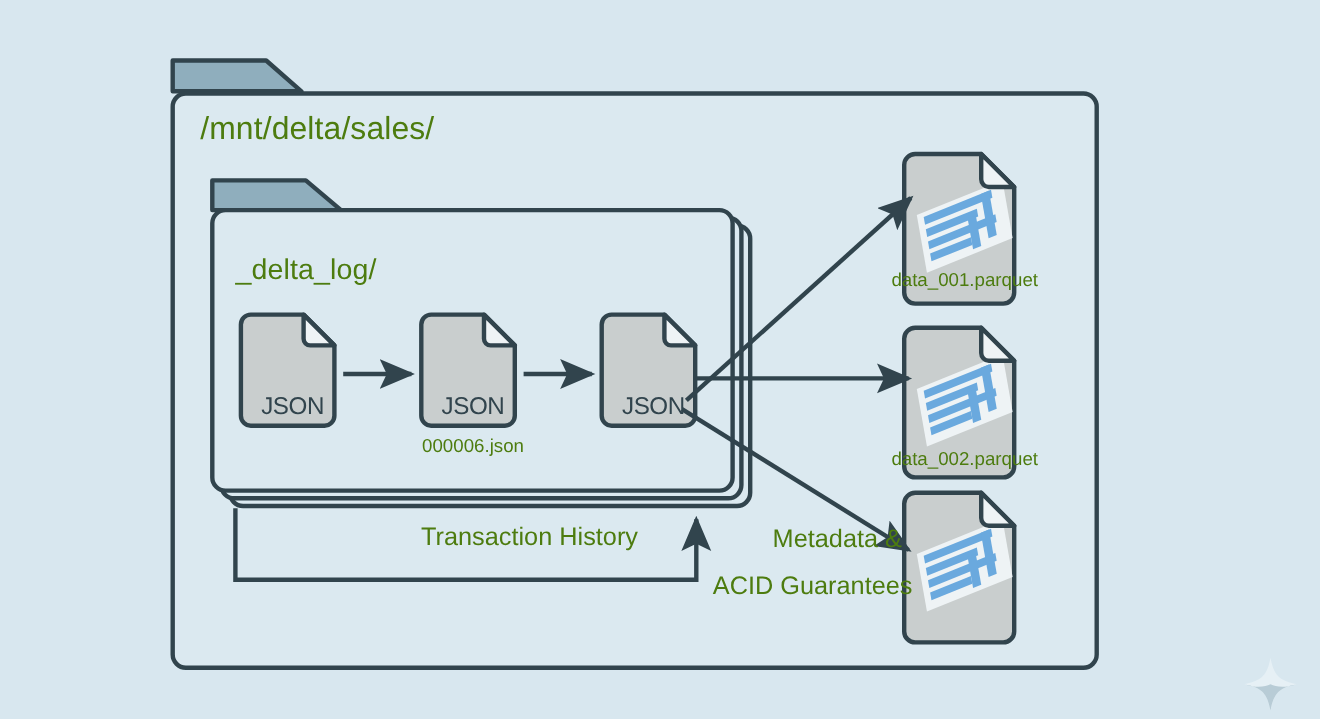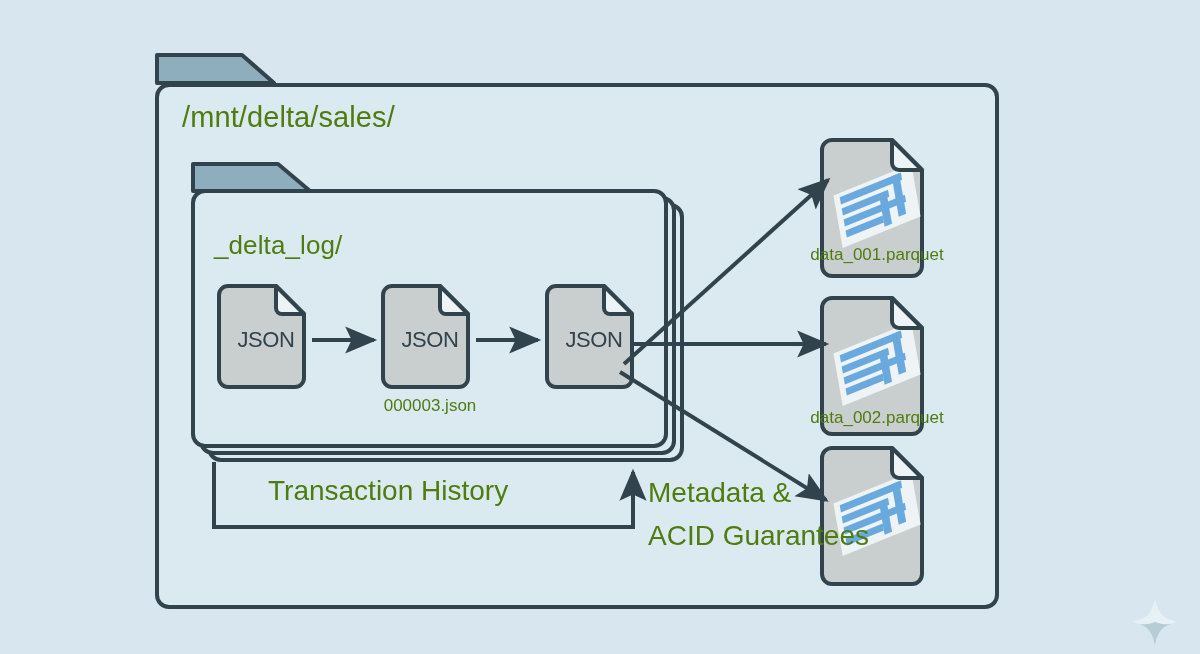--- a/index.html
+++ b/index.html
@@ -39,30 +39,31 @@
   }
   .subfolder-title {
     font-size: 26px;
     letter-spacing: 0.1px;
   }
   .file-label {
     font-size: 17px;
     text-align: center;
   }
   .edge-label {
-    font-size: 28px;
-    text-align: left;
+    font-size: 23px;
+    text-align: right;
     line-height: 1.35;
   }
   .json-text {
     position: absolute;
     font-size: 22px;
     color: #31444d;
     text-align: center;
     letter-spacing: -0.4px;
+    margin-top: 29px;
   }
 </style>
 </head>
 <body>
 
 <div id="stage">
 
   <svg id="vector" viewBox="0 0 1200 654" xmlns="http://www.w3.org/2000/svg">
     <defs>
       <marker id="arrowhead" markerWidth="9" markerHeight="9" refX="7.2" refY="3.4" orient="auto" markerUnits="strokeWidth">
@@ -168,21 +169,21 @@
   </svg>
 
   <div class="lbl folder-title" style="left:182px; top:101px;">/mnt/delta/sales/</div>
 
   <div class="lbl subfolder-title" style="left:214px; top:210px;margin-top:20px;">_delta_log/</div>
 
   <div class="json-text" style="left:228px; top:327px; width:76px;">JSON</div>
   <div class="json-text" style="left:392px; top:327px; width:76px;">JSON</div>
   <div class="json-text" style="left:556px; top:327px; width:76px;">JSON</div>
 
-  <div class="lbl file-label" style="left:344px; top:396px; width:172px;">000003.json</div>
+  <div class="lbl file-label" style="left:344px; top:396px; width:172px;">000006.json</div>
 
   <div class="lbl file-label" style="left:767px; top:245px; width:220px;">data_001.parquet</div>
   <div class="lbl file-label" style="left:767px; top:408px; width:220px;">data_002.parquet</div>
 
   <div class="lbl edge-label" style="left:268px; top:472px; width:312px;">Transaction History</div>
 
   <div class="lbl edge-label" style="left:648px; top:474px; width:172px;">Metadata &amp;</div>
   <div class="lbl edge-label" style="left:648px; top:517px; width:172px;">ACID Guarantees</div>
 
 </div>

